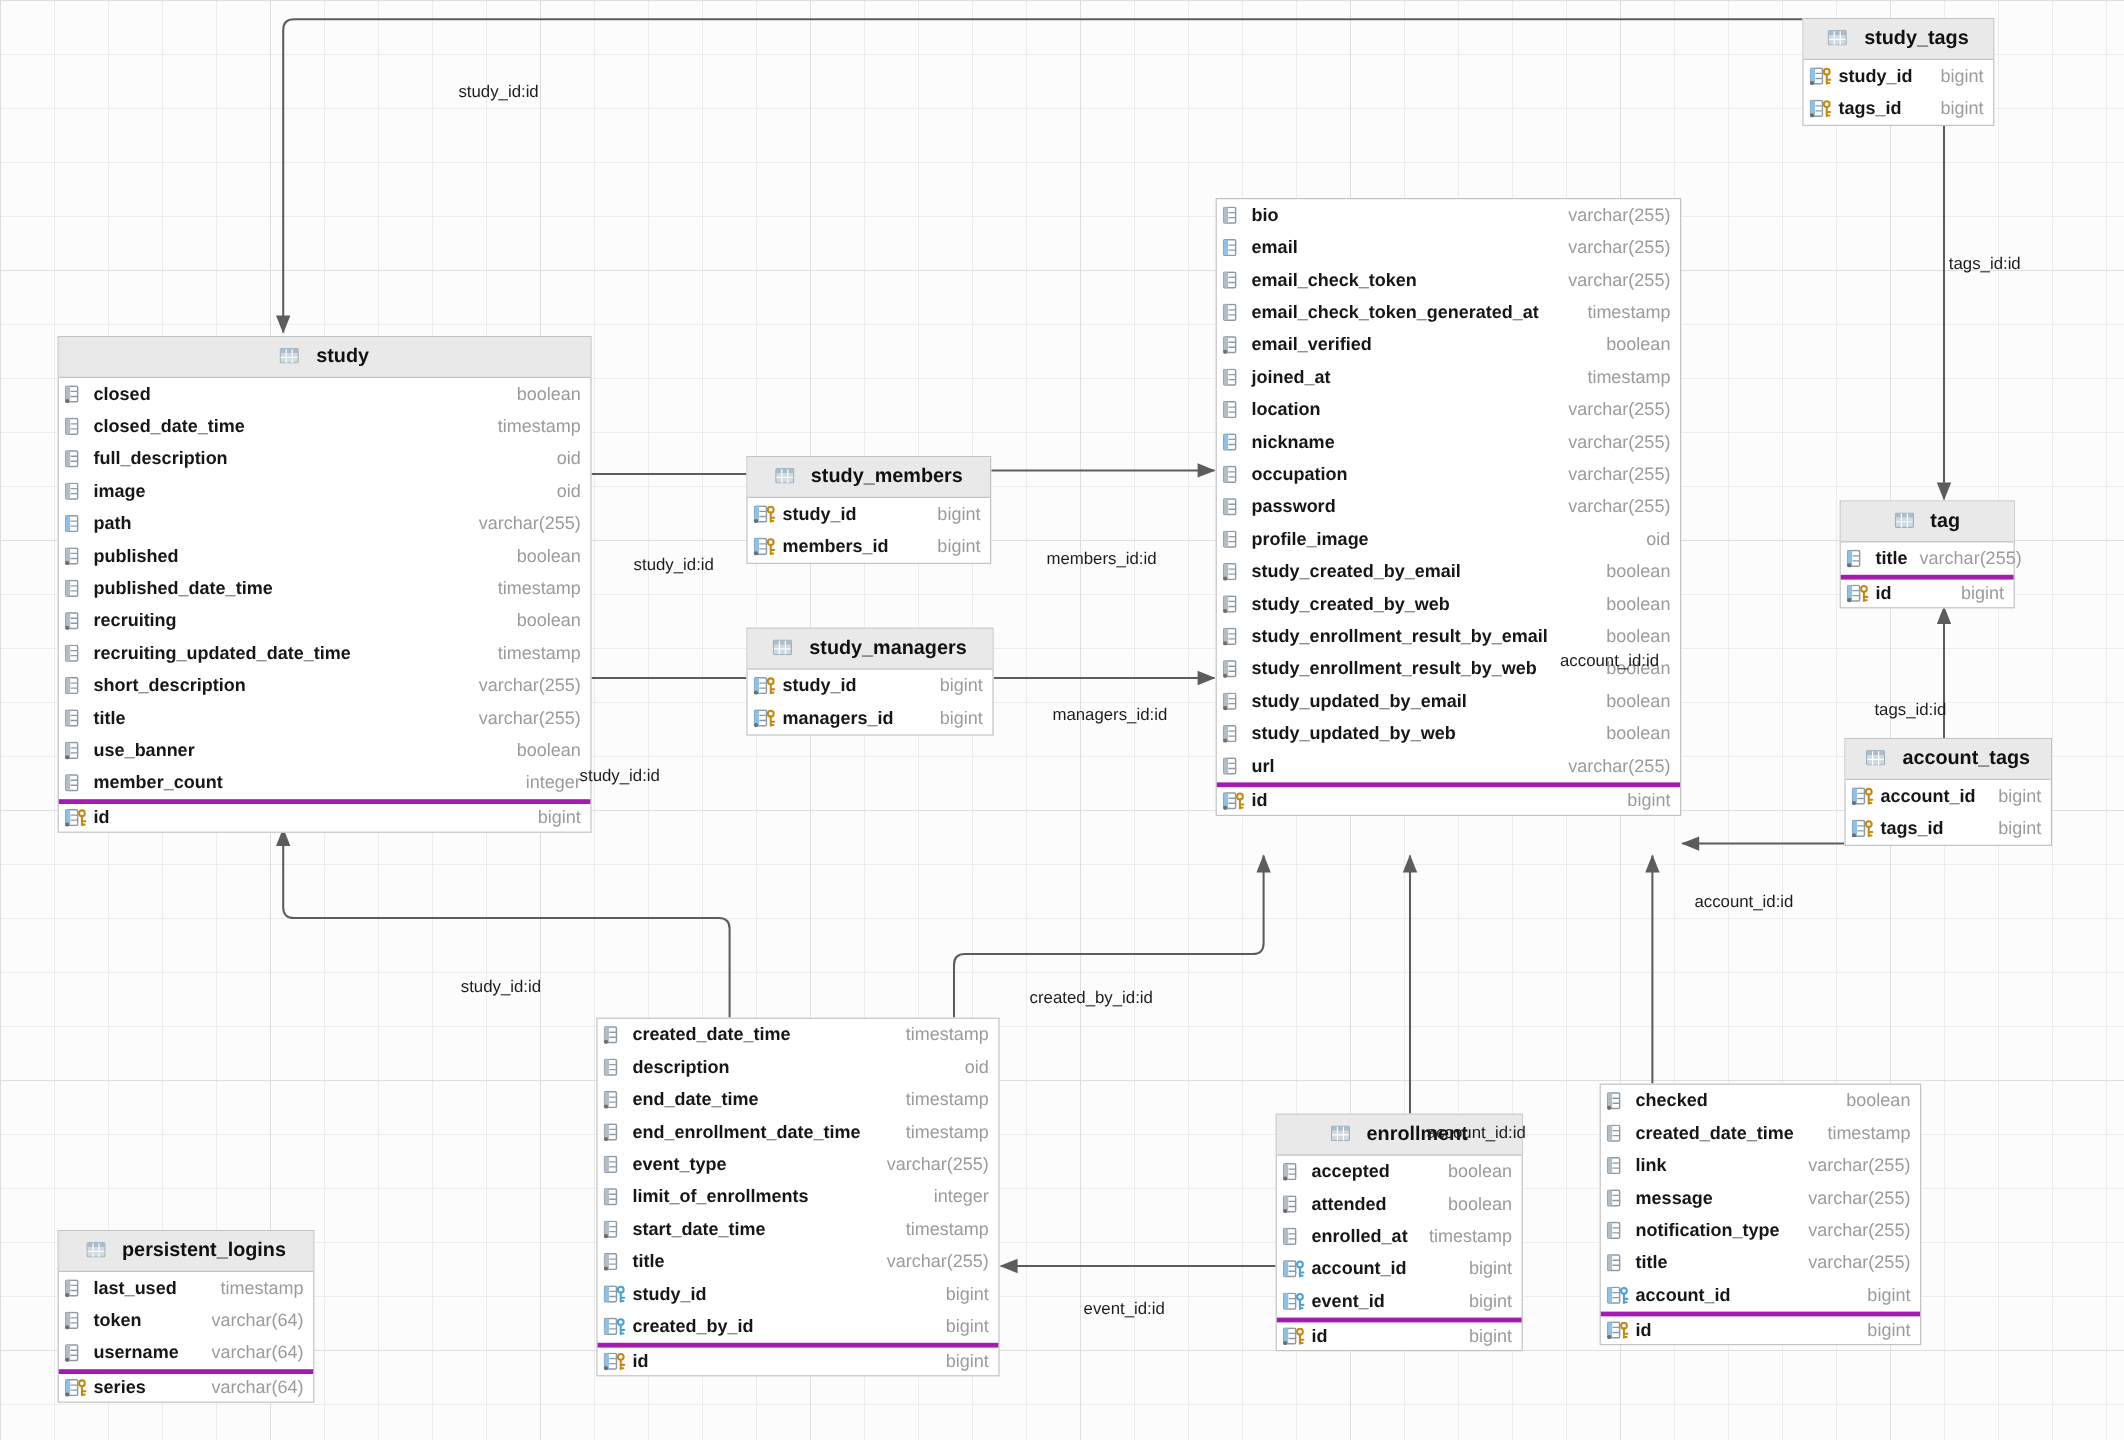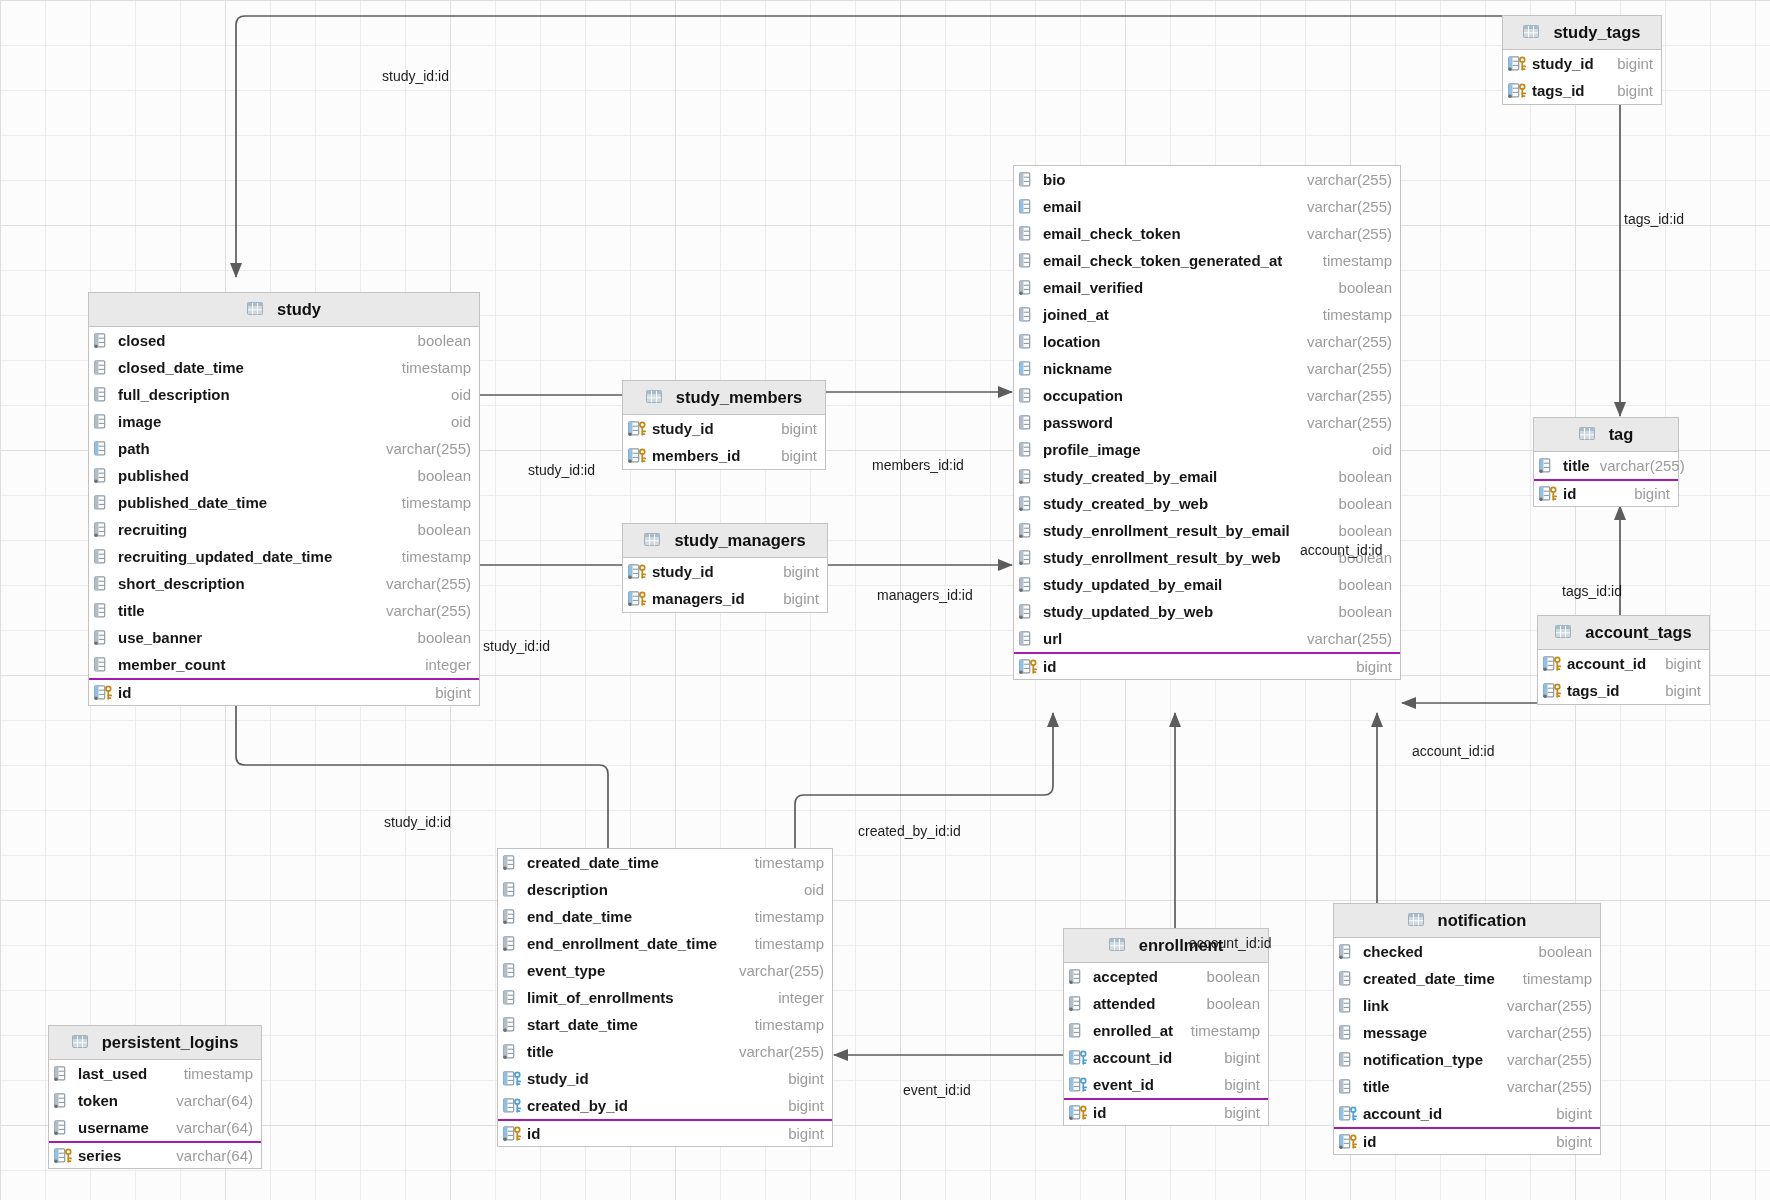--- a/index.html
+++ b/index.html
@@ -17,21 +17,21 @@
   #edges{position:absolute;left:0;top:0;z-index:2;pointer-events:none;}
   #edges path{pointer-events:stroke;}
   .tbl{position:absolute;z-index:3;background:#ffffff;border:1px solid #c2c2c2;box-sizing:border-box;}
   .tbl-h{height:34px;background:#e9e9e9;border-bottom:1px solid #c2c2c2;
     display:flex;align-items:center;justify-content:center;gap:11px;
     font-size:16.5px;font-weight:700;color:#101010;box-sizing:border-box;}
   .col-row{height:27px;display:flex;align-items:center;padding:0 8px 0 5px;
     font-size:15px;white-space:nowrap;box-sizing:border-box;}
   .col-row .nm{font-weight:700;color:#161616;margin-left:5px;}
   .col-row .tp{margin-left:auto;color:#9b9b9b;padding-left:10px;font-weight:400;}
-  .col-row.pk-div{border-top:2px solid #a21caf;text-align:right;}
+  .col-row.pk-div{border-top:4px solid #a21caf;text-align:right;}
   .icn{width:19px;height:15px;flex:0 0 auto;}
   .icn svg{display:block;}
   .elabel{position:absolute;z-index:4;font-size:14px;color:#1c1c1c;white-space:nowrap;margin-top:48px;}
 </style>
 </head>
 <body>
 
 <div id="canvas">
   <svg id="edges" width="1770" height="1200" viewBox="0 0 1770 1200">
       <defs>
@@ -99,21 +99,21 @@
                 <line x1="3.3" y1="10.4" x2="6.2" y2="10.4"></line>
                 <line x1="3.3" y1="13.2" x2="5.5" y2="13.2"></line>
               </g>
               <circle cx="2" cy="13.2" r="1.8" fill="#6e6e6e"></circle>
             </svg>
           </span>
           <span class="nm">tags_id</span>
           <span class="tp">bigint</span>
         </div>
       </div>
-      <div class="tbl" style="left: 48px; top: 292px; width: 392px; margin-left: 40px;">
+      <div class="tbl" style="left: 48px; top: 280px; width: 445px;">
         <div class="tbl-h">
           <span class="icn">
             <svg width="16" height="13" viewBox="0 0 16 13">
               <rect x="0.5" y="0.5" width="15" height="12" rx="1" fill="#cfd9e0" stroke="#9fb0bc"></rect>
               <rect x="0.5" y="0.5" width="15" height="3.6" rx="1" fill="#a9bcc9"></rect>
               <line x1="5.5" y1="1" x2="5.5" y2="12.5" stroke="#fff" stroke-width="1"></line>
               <line x1="10.5" y1="1" x2="10.5" y2="12.5" stroke="#fff" stroke-width="1"></line>
               <line x1="1" y1="7.8" x2="15" y2="7.8" stroke="#fff" stroke-width="1"></line>
             </svg>
           </span>
@@ -1004,32 +1004,20 @@
                 <line x1="3.3" y1="13.2" x2="5.5" y2="13.2"></line>
               </g>
               <circle cx="2" cy="13.2" r="1.8" fill="#6e6e6e"></circle>
             </svg>
           </span>
           <span class="nm">id</span>
           <span class="tp">bigint</span>
         </div>
       </div>
       <div class="tbl" style="left: 1333px; top: 903px; width: 268px;">
-        <div class="tbl-h">
-          <span class="icn">
-            <svg width="16" height="13" viewBox="0 0 16 13">
-              <rect x="0.5" y="0.5" width="15" height="12" rx="1" fill="#cfd9e0" stroke="#9fb0bc"></rect>
-              <rect x="0.5" y="0.5" width="15" height="3.6" rx="1" fill="#a9bcc9"></rect>
-              <line x1="5.5" y1="1" x2="5.5" y2="12.5" stroke="#fff" stroke-width="1"></line>
-              <line x1="10.5" y1="1" x2="10.5" y2="12.5" stroke="#fff" stroke-width="1"></line>
-              <line x1="1" y1="7.8" x2="15" y2="7.8" stroke="#fff" stroke-width="1"></line>
-            </svg>
-          </span>
-          <span>notification</span>
-        </div>
         <div class="col-row">
           <span class="icn">
             <svg width="19" height="15" viewBox="0 0 19 15">
               <rect x="0.7" y="0.8" width="10" height="13" rx="1" fill="#fff" stroke="#8d9aa5" stroke-width="1.2"></rect>
               <rect x="0.7" y="0.8" width="3.8" height="13" rx="1" fill="#b2bec7"></rect>
               <line x1="4.8" y1="5.2" x2="10.2" y2="5.2" stroke="#8d9aa5" stroke-width="1.1"></line>
               <line x1="4.8" y1="9.4" x2="10.2" y2="9.4" stroke="#8d9aa5" stroke-width="1.1"></line>
               <circle cx="2" cy="13.2" r="1.8" fill="#6e6e6e"></circle>
             </svg>
           </span>

